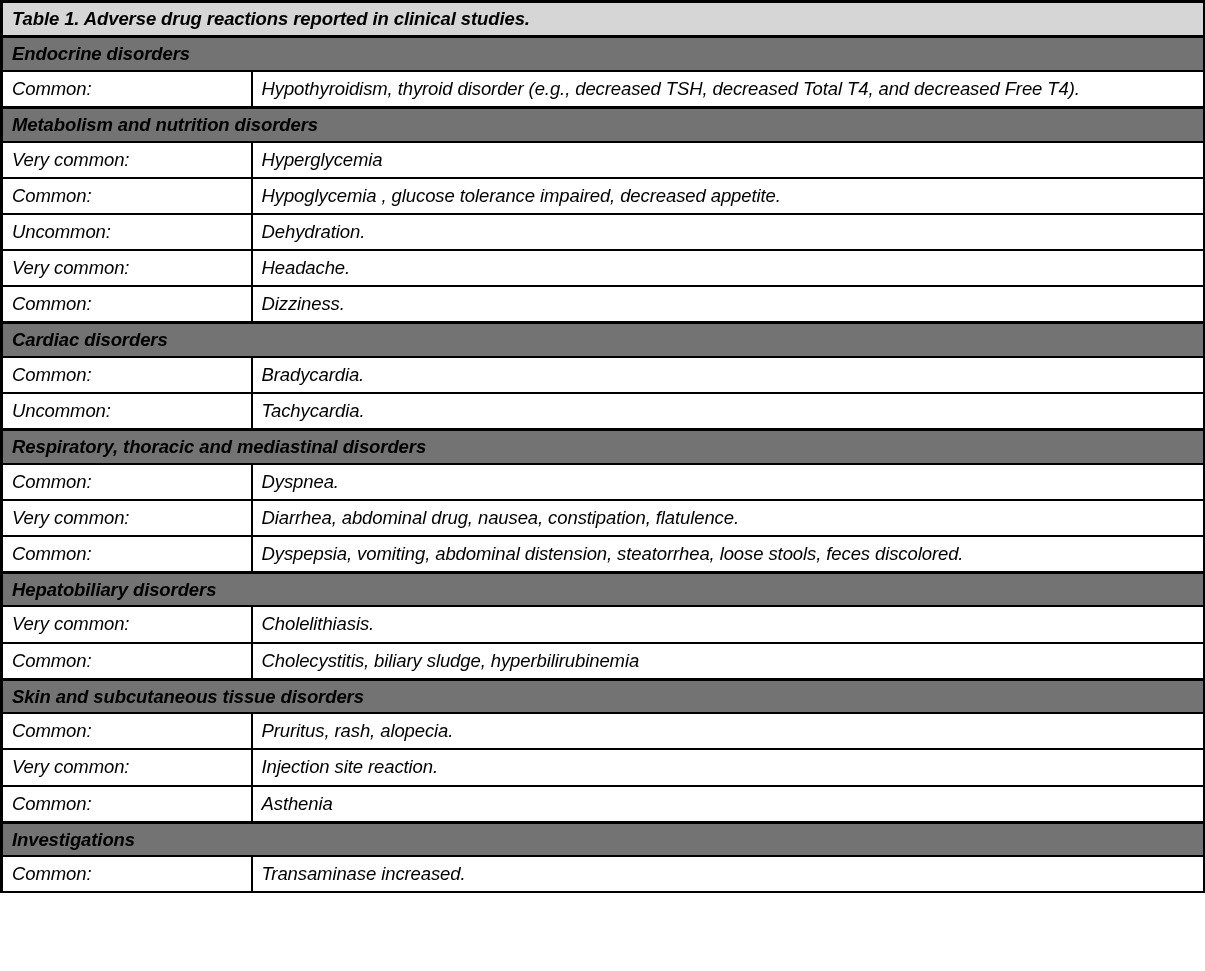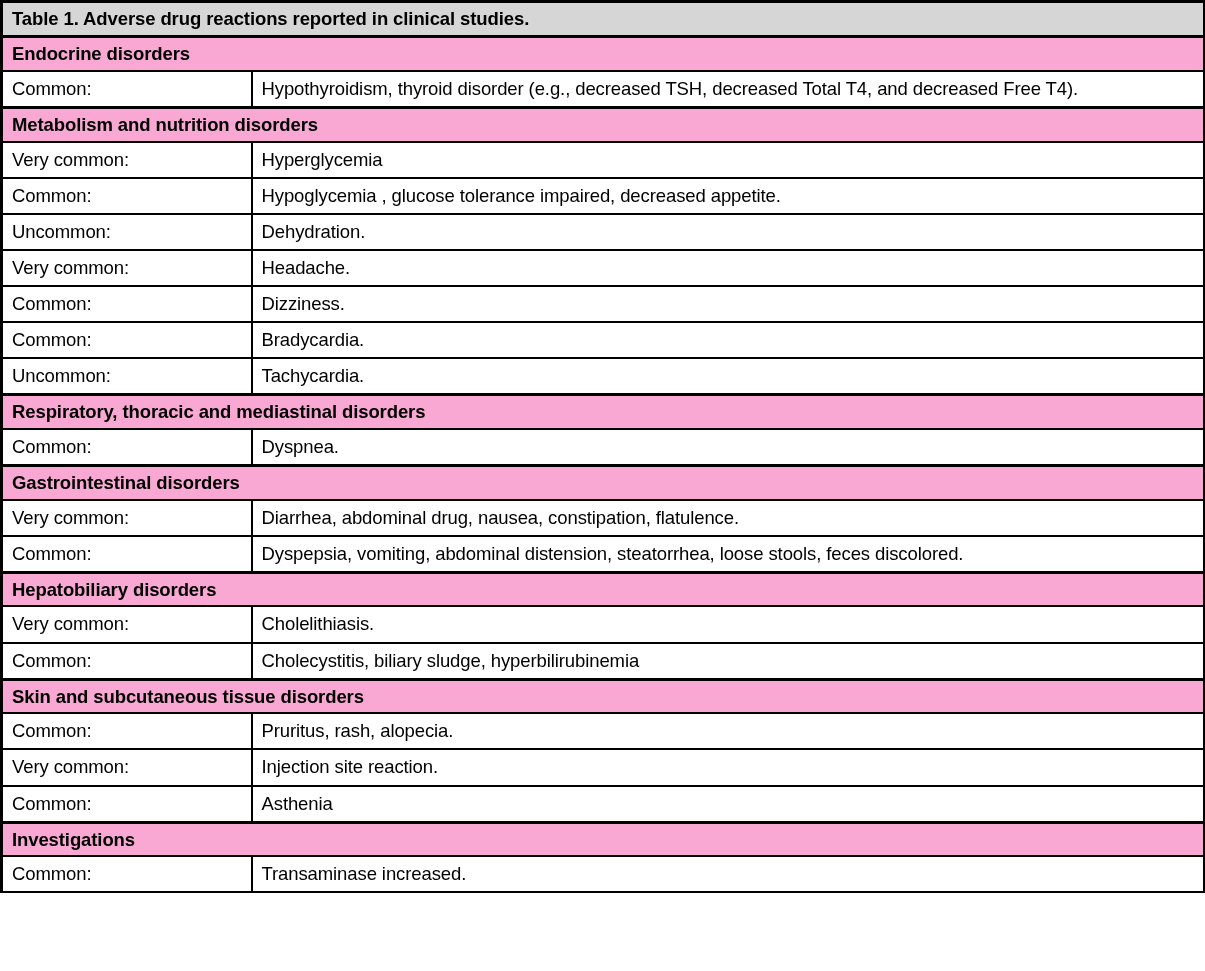--- a/index.html
+++ b/index.html
@@ -16,20 +16,21 @@
     overflow: hidden;
   }
 
   #table-wrap {
     position: absolute;
     left: 0;
     top: 0;
     width: 1073px;
     height: 971px;
     box-sizing: border-box;
+    font-style: italic;
   }
 
   table.adr-table {
     border-collapse: collapse;
     table-layout: fixed;
     width: 1203px;
     margin: 0;
     border-left: 3px solid #000;
     border-right: 3px solid #000;
     border-top: 3px solid #000;
@@ -45,21 +46,21 @@
     font-weight: bold;
     text-align: left;
     padding: 5px 0 5px 9px;
     border-bottom: 3px solid #000;
     line-height: 1.18;
     letter-spacing: -0.1px;
   }
 
   
   tr.section-row > th {
-    background: #f9a8d4;
+    background: #737373;
     font-size: 18.5px;
     font-weight: bold;
     text-align: left;
     padding: 5px 0 5px 9px;
     border-top: 3px solid #000;
     border-bottom: 2px solid #000;
     line-height: 1.18;
     letter-spacing: -0.1px;
   }
 
@@ -120,37 +121,37 @@
           <td class="term-cell">Dehydration.</td>
         </tr>
         <tr class="data-row">
           <td class="freq-cell">Very common:</td>
           <td class="term-cell">Headache.</td>
         </tr>
         <tr class="data-row">
           <td class="freq-cell">Common:</td>
           <td class="term-cell">Dizziness.</td>
         </tr>
+        <tr class="section-row">
+          <th colspan="2">Cardiac disorders</th>
+        </tr>
         <tr class="data-row">
           <td class="freq-cell">Common:</td>
           <td class="term-cell">Bradycardia.</td>
         </tr>
         <tr class="data-row">
           <td class="freq-cell">Uncommon:</td>
           <td class="term-cell">Tachycardia.</td>
         </tr>
         <tr class="section-row">
           <th colspan="2">Respiratory, thoracic and mediastinal disorders</th>
         </tr>
         <tr class="data-row">
           <td class="freq-cell">Common:</td>
           <td class="term-cell">Dyspnea.</td>
-        </tr>
-        <tr class="section-row">
-          <th colspan="2">Gastrointestinal disorders</th>
         </tr>
         <tr class="data-row">
           <td class="freq-cell">Very common:</td>
           <td class="term-cell">Diarrhea, abdominal drug, nausea, constipation, flatulence.</td>
         </tr>
         <tr class="data-row">
           <td class="freq-cell">Common:</td>
           <td class="term-cell">Dyspepsia, vomiting, abdominal distension, steatorrhea, loose stools, feces discolored.</td>
         </tr>
         <tr class="section-row">

